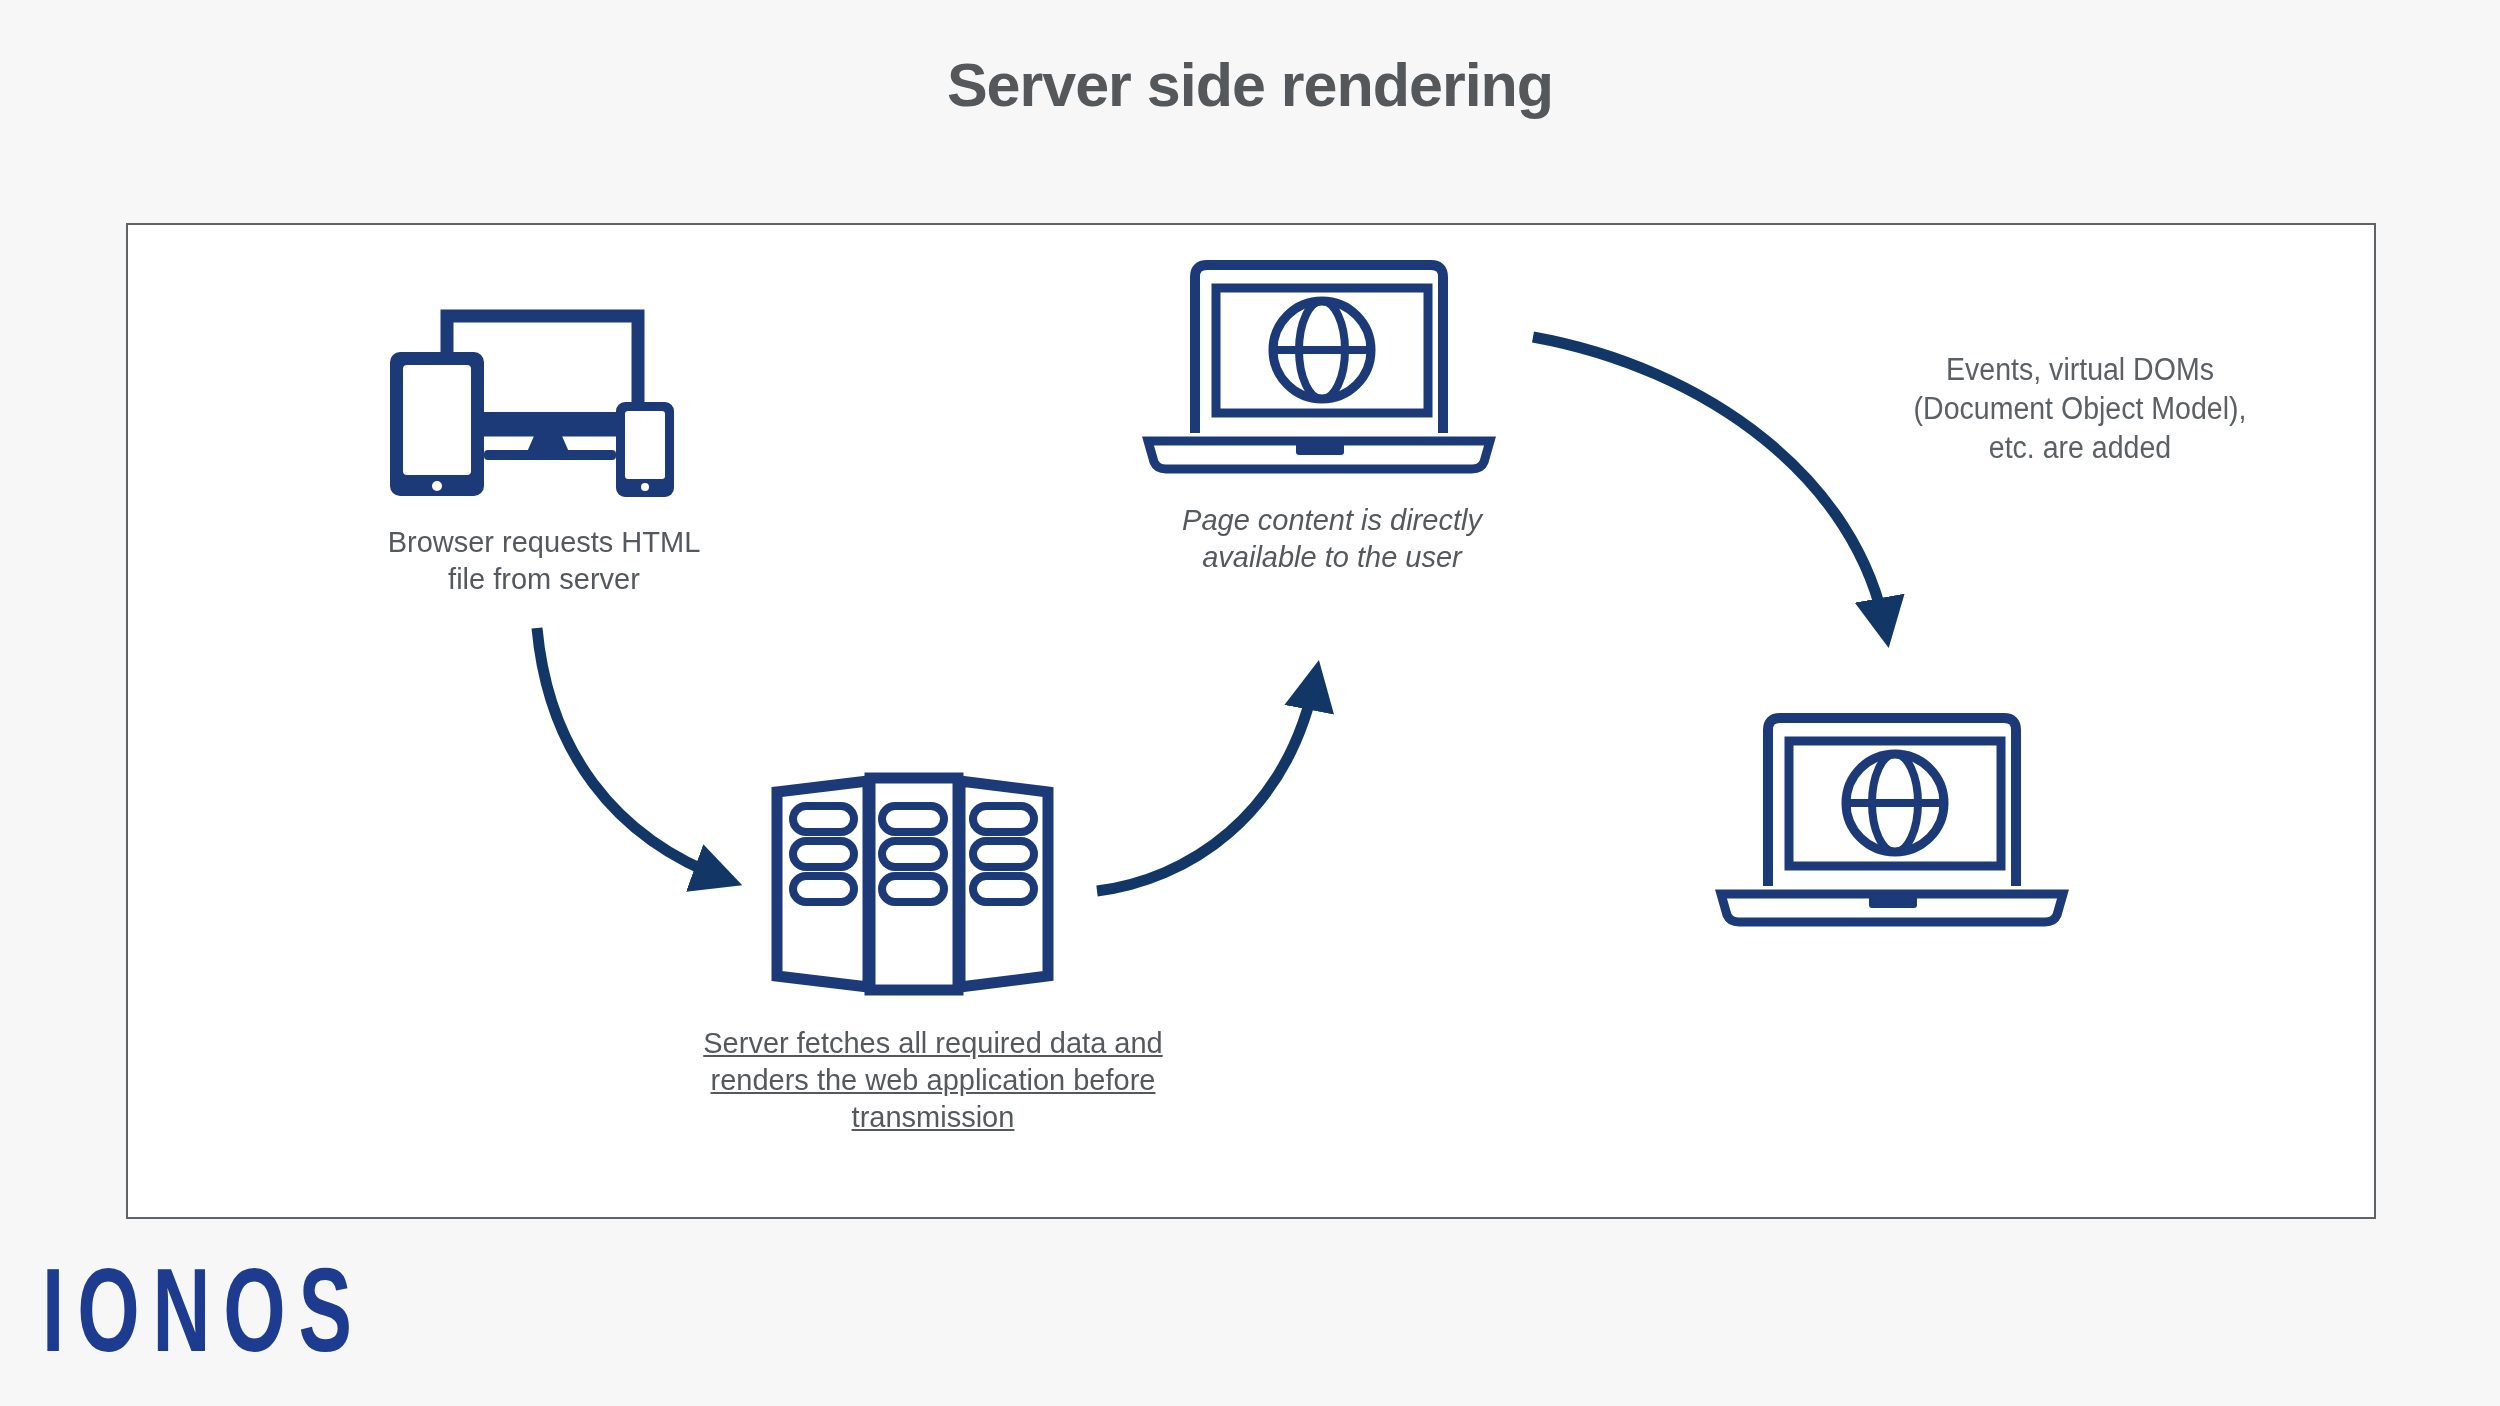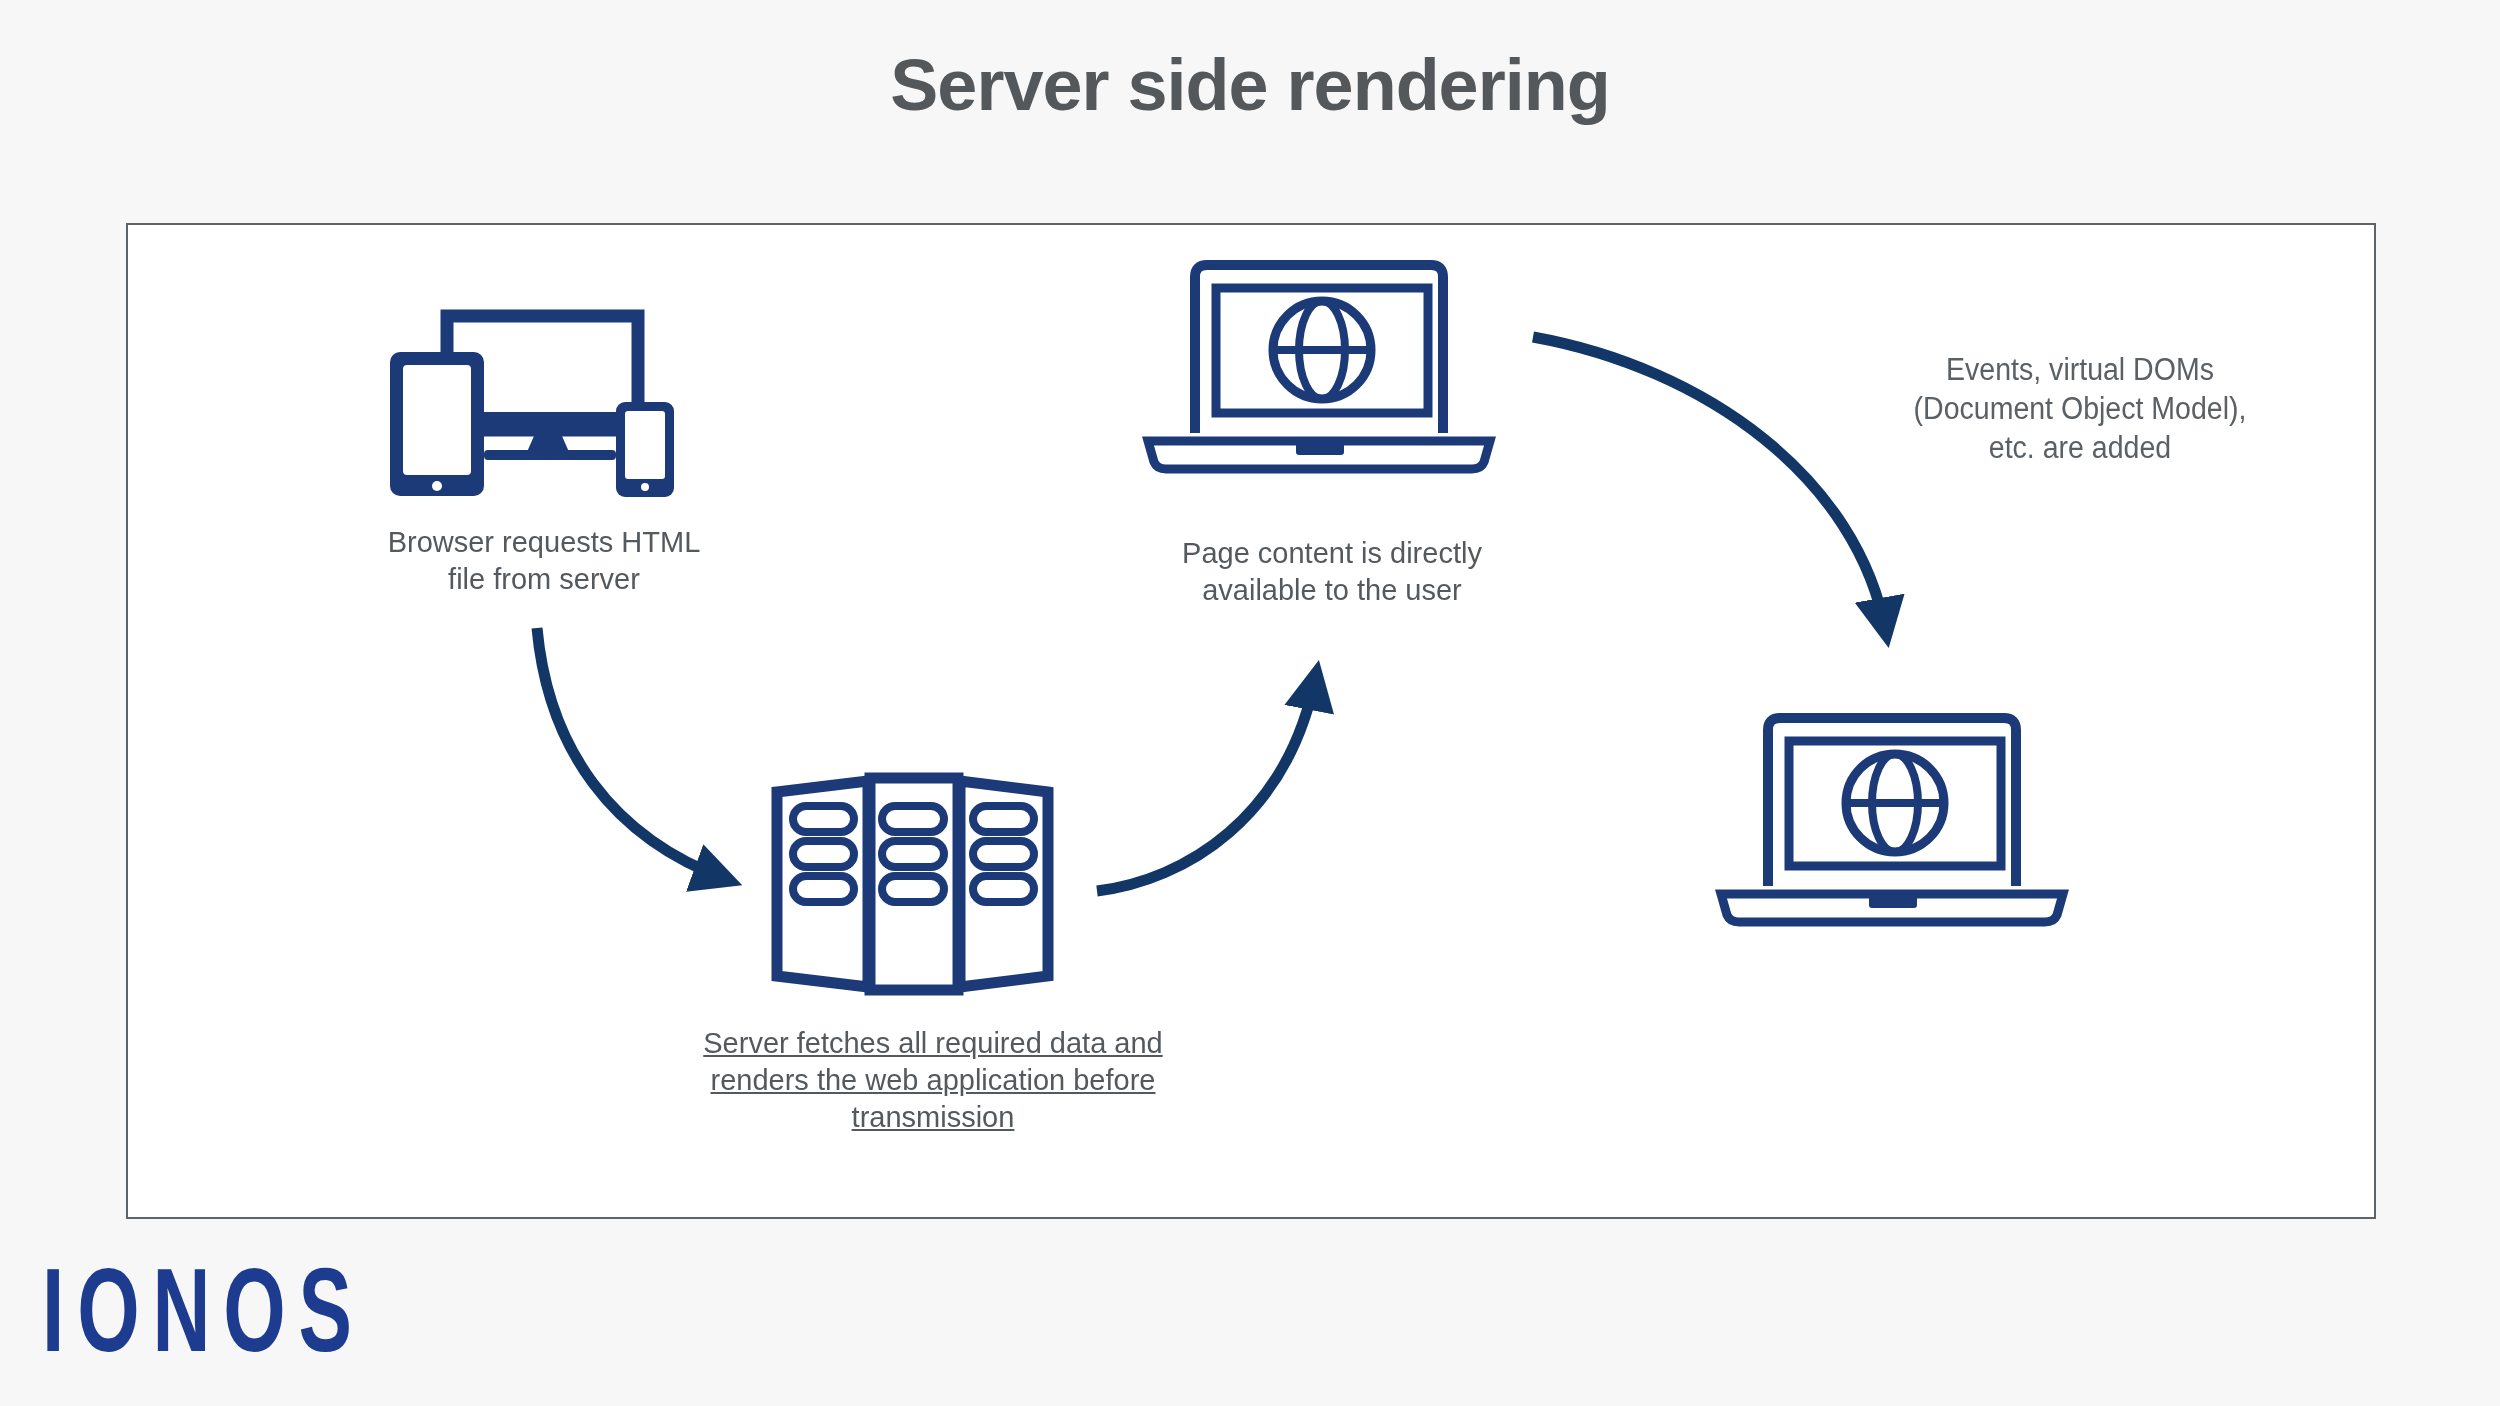--- a/index.html
+++ b/index.html
@@ -5,33 +5,33 @@
   :root{
     --background:#f7f7f7; --box_border:#5d6366; --title_text:#54585b;
     --caption_text:#54595d; --icon_blue:#1c3a78; --arrow_blue:#123767; --logo_blue:#1d3c8f;
   }
   *{margin:0;padding:0;box-sizing:border-box;}
   html,body{width:2500px;height:1406px;}
   body{font-family:"Liberation Sans",sans-serif;background:var(--background);}
   .canvas{position:relative;width:2500px;height:1406px;background:var(--background);overflow:hidden;}
   .title{
     position:absolute;top:30px;left:0;width:2500px;text-align:center;
-    font-size:72px;font-weight:bold;letter-spacing:-1px;color:var(--title_text);line-height:110px;
+    font-size:61px;font-weight:bold;letter-spacing:-1px;color:var(--title_text);line-height:110px;
   }
   .frame{
     position:absolute;left:126px;top:223px;width:2250px;height:996px;
     background:#ffffff;border:2px solid var(--box_border);
   }
   .gfx{position:absolute;left:-2px;top:-2px;width:2250px;height:996px;}
   .caption{
     position:absolute;color:var(--caption_text);font-size:29px;line-height:37px;
     text-align:center;white-space:pre-line;
   }
   .cap-browser{left:216px;top:299px;width:400px;}
-  .cap-page{left:1004px;top:310px;width:400px;}
+  .cap-page{left:1004px;top:277px;width:400px;font-style:italic;}
   .cap-server{left:555px;top:800px;width:500px;text-decoration:underline;}
   .cap-app{left:1529px;top:741px;width:500px;}
   .note{
     position:absolute;left:1752px;top:125px;width:400px;
     color:#5a6063;font-size:31px;line-height:39px;text-align:center;white-space:pre-line;
     transform:scaleX(0.92);transform-origin:center top;
   }
   .logo{
     position:absolute;left:42px;top:1250px;
     color:var(--logo_blue);font-size:118px;font-weight:bold;letter-spacing:0.16em;

